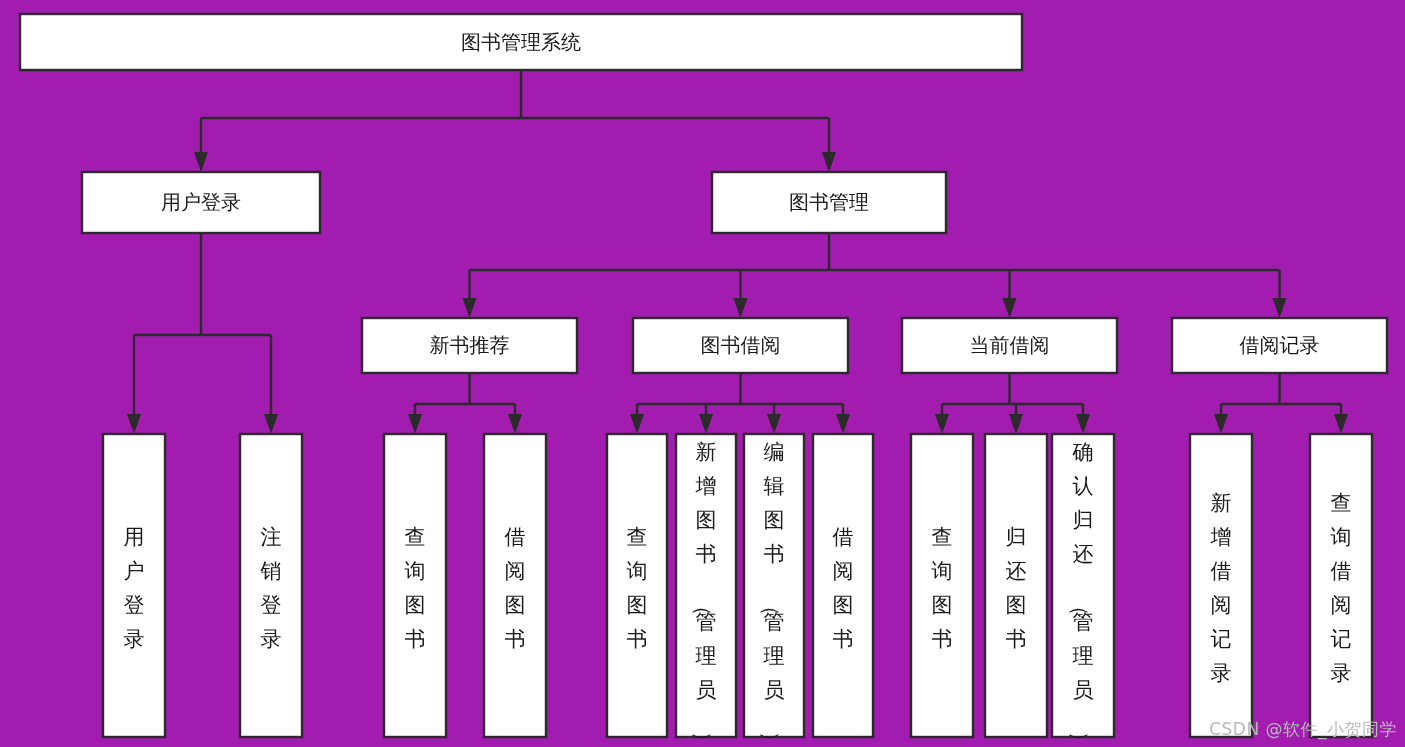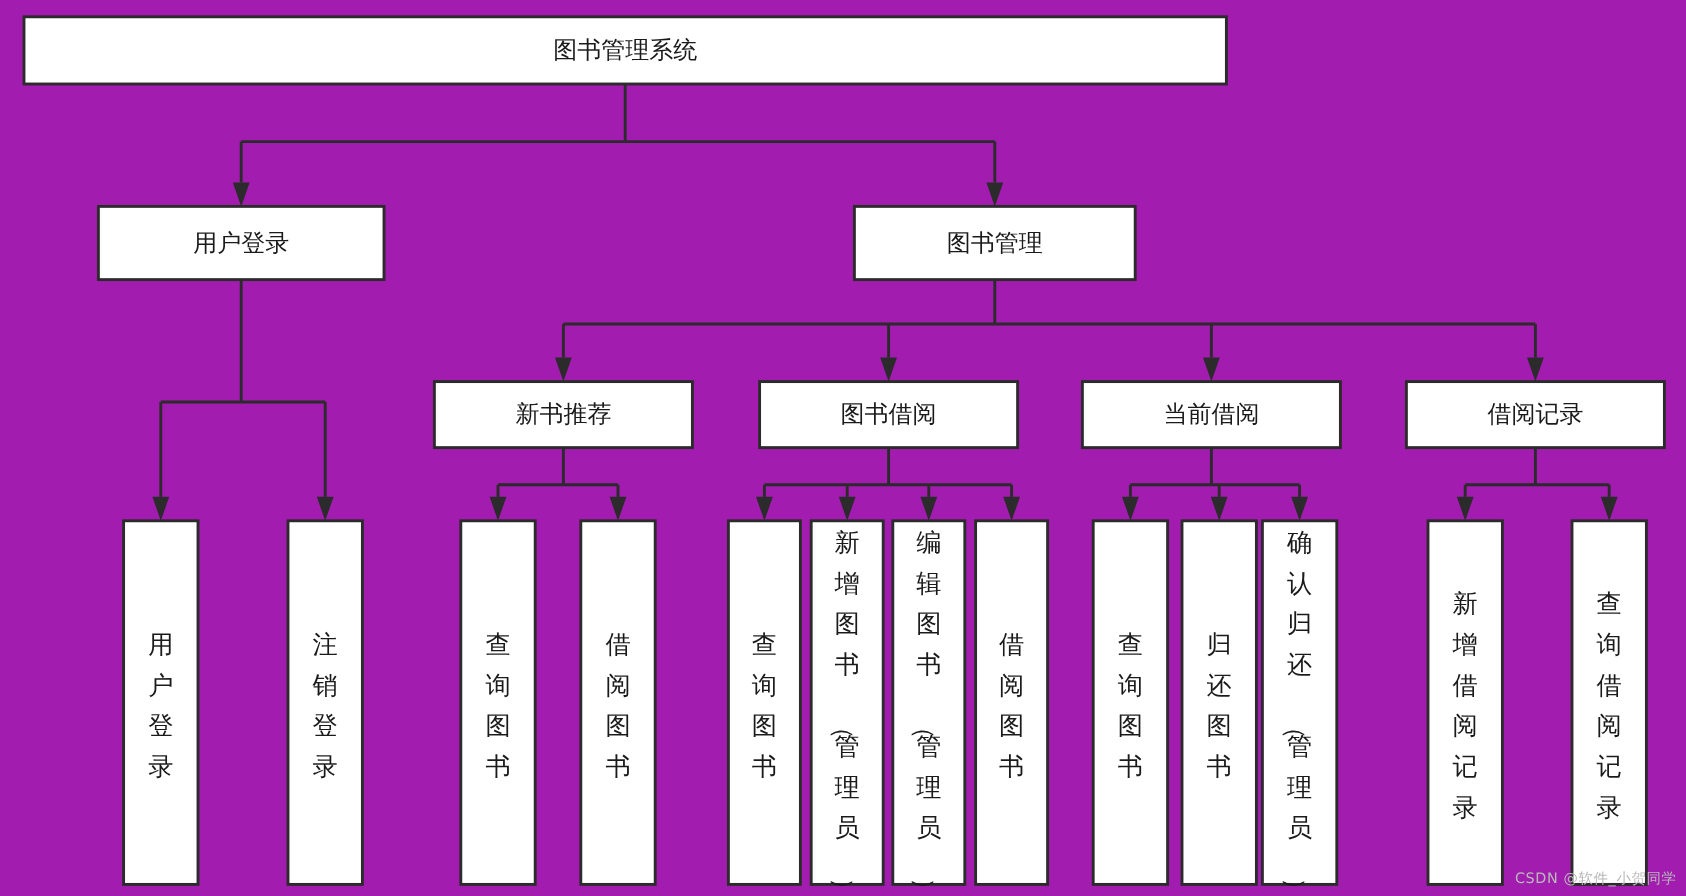--- a/index.html
+++ b/index.html
@@ -54,21 +54,21 @@
     font-family: "DejaVu Sans", "Liberation Sans", sans-serif;
     font-size: 21px;
     fill: #1a1a1a;
     text-anchor: middle;
   }
   .watermark {
     position: absolute;
     right: 8px;
     bottom: 6px;
     font-family: "DejaVu Sans", "Liberation Sans", sans-serif;
-    font-size: 12px;
+    font-size: 17px;
     color: #b9b9b9;
     letter-spacing: 0.5px;
     white-space: nowrap;
     user-select: none;
   }
 </style>
 </head>
 <body>
 
 <div id="diagram-root">

